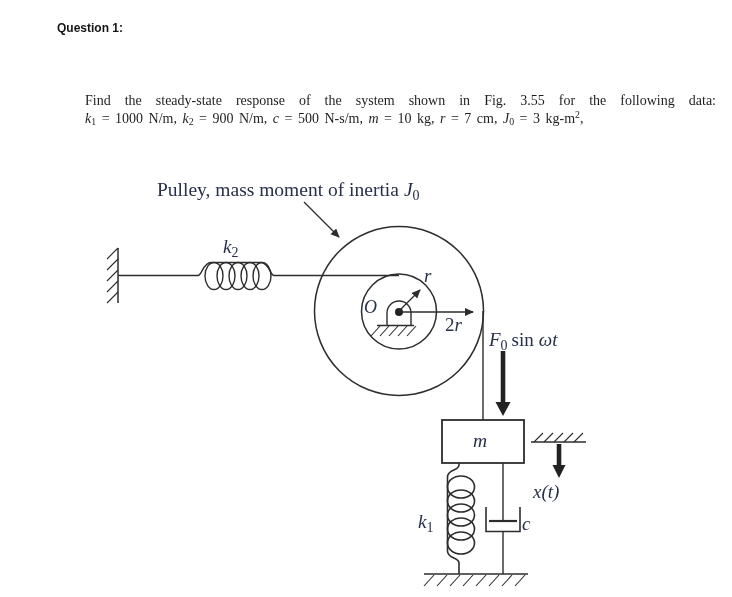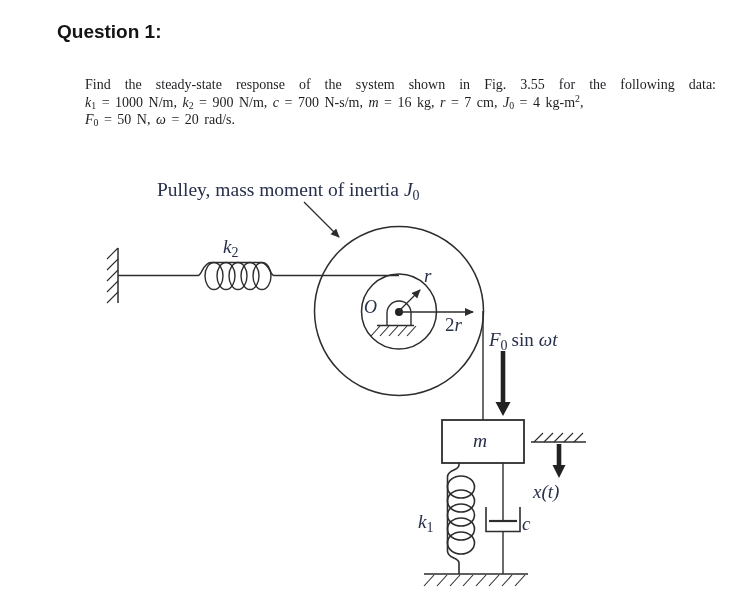--- a/index.html
+++ b/index.html
@@ -4,44 +4,43 @@
 <style>
   html,body{margin:0;padding:0;}
   body{
     width:732px;height:597px;position:relative;overflow:hidden;
     background:#ffffff;
     font-family:"Liberation Serif","DejaVu Serif",serif;
   }
   .q-label{
     position:absolute;left:57px;top:21px;
     font-family:"Liberation Sans","DejaVu Sans",sans-serif;
-    font-size:19px;font-weight:700;color:#141414;text-align:center;
+    font-size:12px;font-weight:700;color:#141414;text-align:center;
   }
   .problem{
     position:absolute;left:85px;top:76px;width:631px;
     font-size:14px;line-height:17.6px;color:#1e1e22;
   }
-  .problem .jline{text-align:justify;text-align-last:justify;}
+  .problem .jline{text-align:justify;text-align-last:justify;margin-top:16px;}
   .problem .mline{word-spacing:2px;}
   .problem i,.it{font-style:italic;}
   .problem sub{font-size:0.7em;vertical-align:-0.22em;line-height:0;}
   .problem sup{font-size:0.7em;vertical-align:0.5em;line-height:0;}
   svg.fig{position:absolute;left:0;top:0;}
   svg.fig text{fill:#27304a;font-family:"Liberation Serif","DejaVu Serif",serif;}
   svg.fig .stroke{stroke:#2d2d2d;fill:none;}
 </style>
 </head>
 <body>
 
 <div class="q-label">Question 1:</div>
 
 <div class="problem">
   <div class="jline">Find the steady-state response of the system shown in Fig. 3.55 for the following data:</div>
-  <div class="mline"><i>k</i><sub>1</sub><span> = 1000 N/m, </span><i>k</i><sub>2</sub><span> = 900 N/m, </span><i>c</i><span> = 700 N-s/m, </span><i>m</i><span> = 16 kg, </span><i>r</i><span> = 7 cm, </span><i>J</i><sub>0</sub><span> = 4 kg-m</span><sup>2</sup><span>,</span></div>
-  <div class="mline"><i>F</i><sub>0</sub><span> = 50 N, </span><i>ω</i><span> = 20 rad/s.</span></div>
+  <div class="mline"><i>k</i><sub>1</sub><span> = 1000 N/m, </span><i>k</i><sub>2</sub><span> = 900 N/m, </span><i>c</i><span> = 500 N-s/m, </span><i>m</i><span> = 10 kg, </span><i>r</i><span> = 7 cm, </span><i>J</i><sub>0</sub><span> = 3 kg-m</span><sup>2</sup><span>,</span></div>
 </div>
 
 <svg class="fig" width="732" height="597" viewBox="0 0 732 597">
   <defs>
     <marker id="ah" markerUnits="userSpaceOnUse" markerWidth="10" markerHeight="9" refX="8" refY="4" orient="auto">
       <path d="M0,0 L9,4 L0,8 Z" fill="#2d2d2d"></path>
     </marker>
   </defs>
 
   <text x="157" y="196" font-size="19.5">

